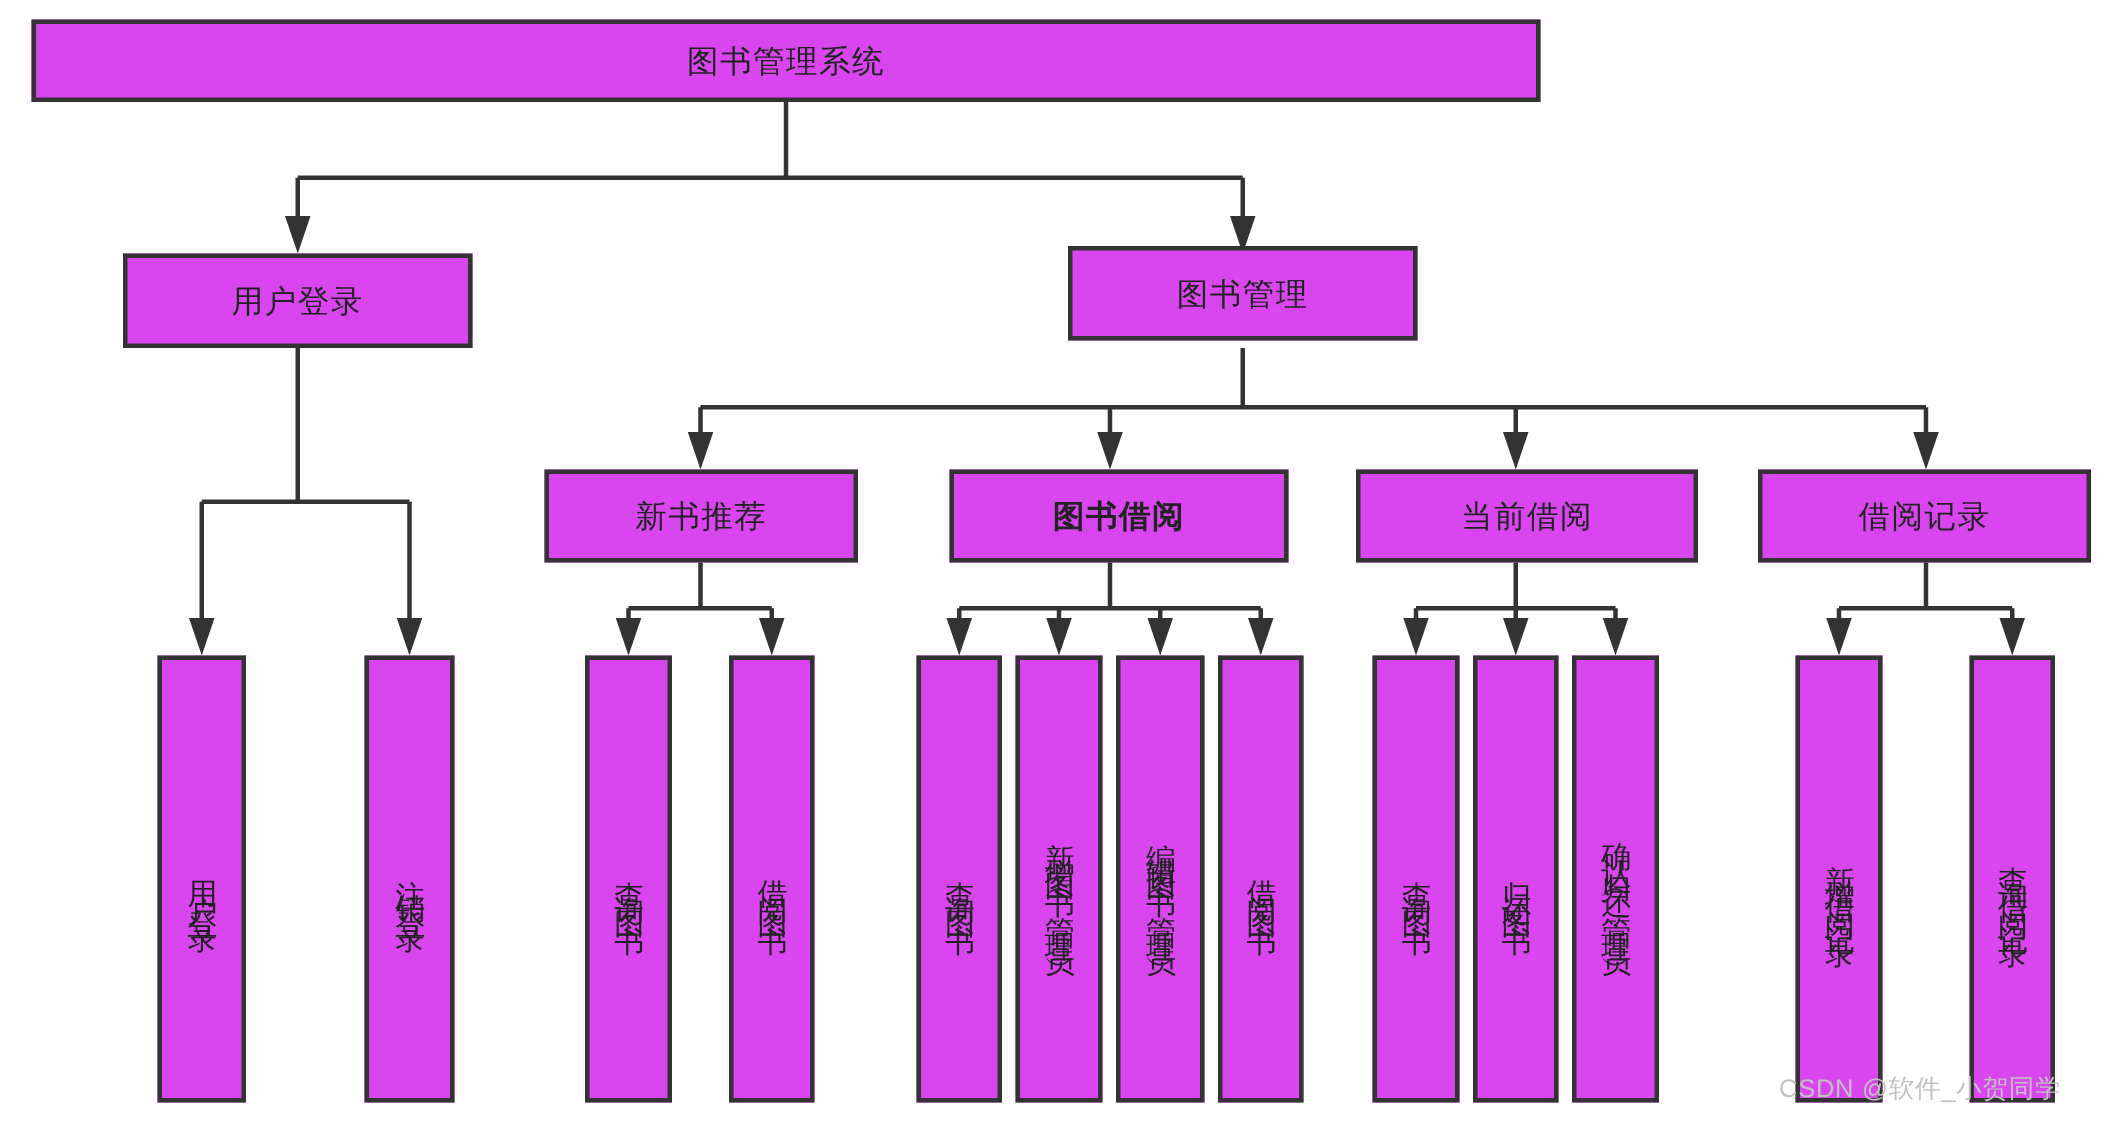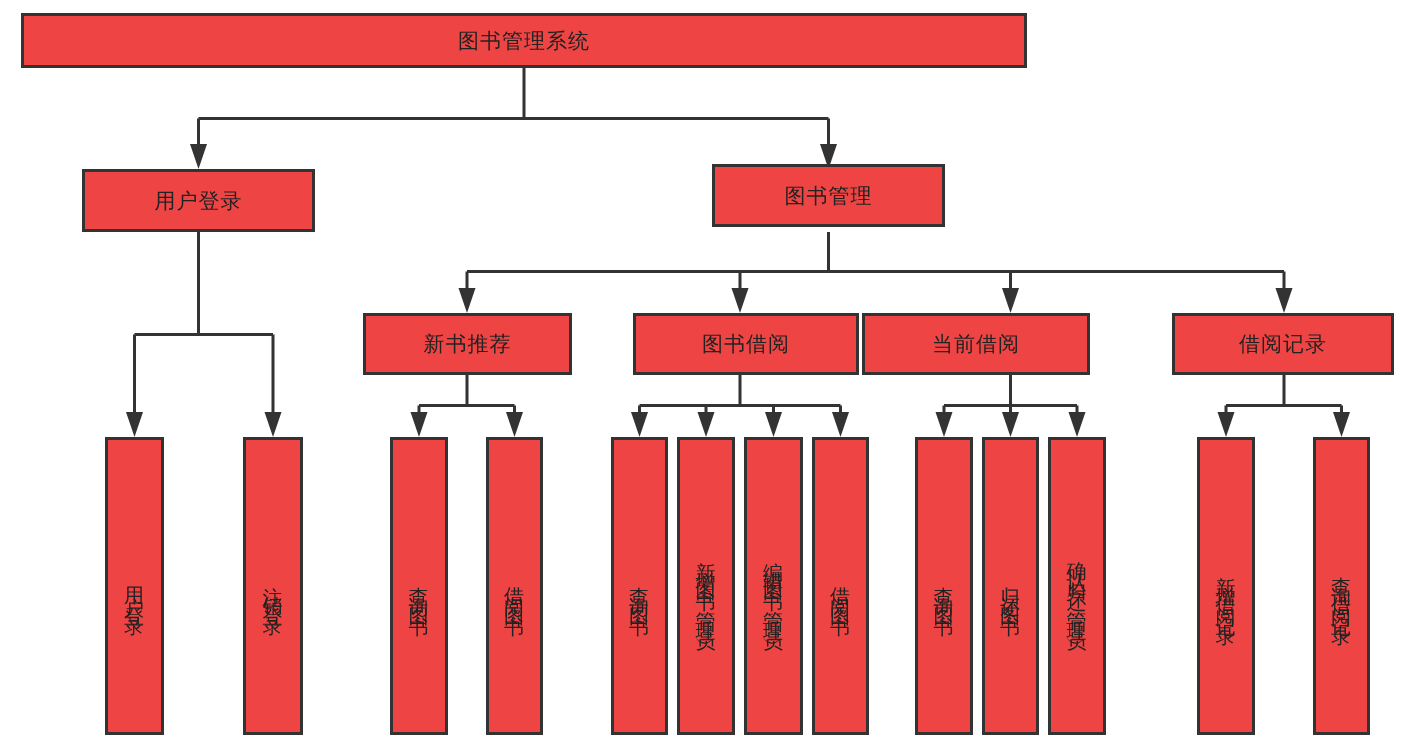--- a/index.html
+++ b/index.html
@@ -8,21 +8,21 @@
     width:1405px;height:747px;
     background:#ffffff;
     font-family:"Liberation Sans",sans-serif;
     overflow:hidden;
   }
   .wires{position:absolute;left:0;top:0;width:1405px;height:747px;}
   .wires path{stroke:#333333;stroke-width:3;fill:none;}
   .wires polygon{fill:#333333;stroke:none;}
   .node{
     position:absolute;box-sizing:border-box;
-    background:#ef4444;border:3px solid #333333;
+    background:#d946ef;border:3px solid #333333;
     display:flex;align-items:center;justify-content:center;
     color:#222222;
   }
   .hbox{font-size:21px;letter-spacing:1px;}
   .vbox span{
     writing-mode:vertical-rl;
     text-orientation:mixed;
     font-size:20px;
     line-height:1.2;
     letter-spacing:10px;
@@ -97,24 +97,24 @@
   <div class="node hbox" style="left:82px;top:169px;width:233px;height:63px;">
     <span>用户登录</span>
   </div>
   <div class="node hbox" style="left:712px;top:164px;width:233px;height:63px;">
     <span>图书管理</span>
   </div>
 
   <div class="node hbox" style="left:363px;top:313px;width:209px;height:62px;">
     <span>新书推荐</span>
   </div>
-  <div class="node hbox" style="left:633px;top:313px;width:226px;height:62px;">
+  <div class="node hbox" style="left:633px;top:313px;width:226px;height:62px;font-weight:bold;">
     <span>图书借阅</span>
   </div>
-  <div class="node hbox" style="left:862px;top:313px;width:228px;height:62px;">
+  <div class="node hbox" style="left:904px;top:313px;width:228px;height:62px;">
     <span>当前借阅</span>
   </div>
   <div class="node hbox" style="left:1172px;top:313px;width:222px;height:62px;text-align:center;">
     <span>借阅记录</span>
   </div>
 
   <div class="node vbox" style="left:105px;top:437px;width:59px;height:298px;">
     <span>用户登录</span>
   </div>
   <div class="node vbox" style="left:243px;top:437px;width:60px;height:298px;">
@@ -151,14 +151,15 @@
     <span>确认归还（管理员）</span>
   </div>
 
   <div class="node vbox" style="left:1197px;top:437px;width:58px;height:298px;">
     <span>新增借阅记录</span>
   </div>
   <div class="node vbox" style="left:1313px;top:437px;width:57px;height:298px;">
     <span>查询借阅记录</span>
   </div>
 
+  <div class="watermark">CSDN @软件_小贺同学</div>
 
 </div>
 
 </body></html>

